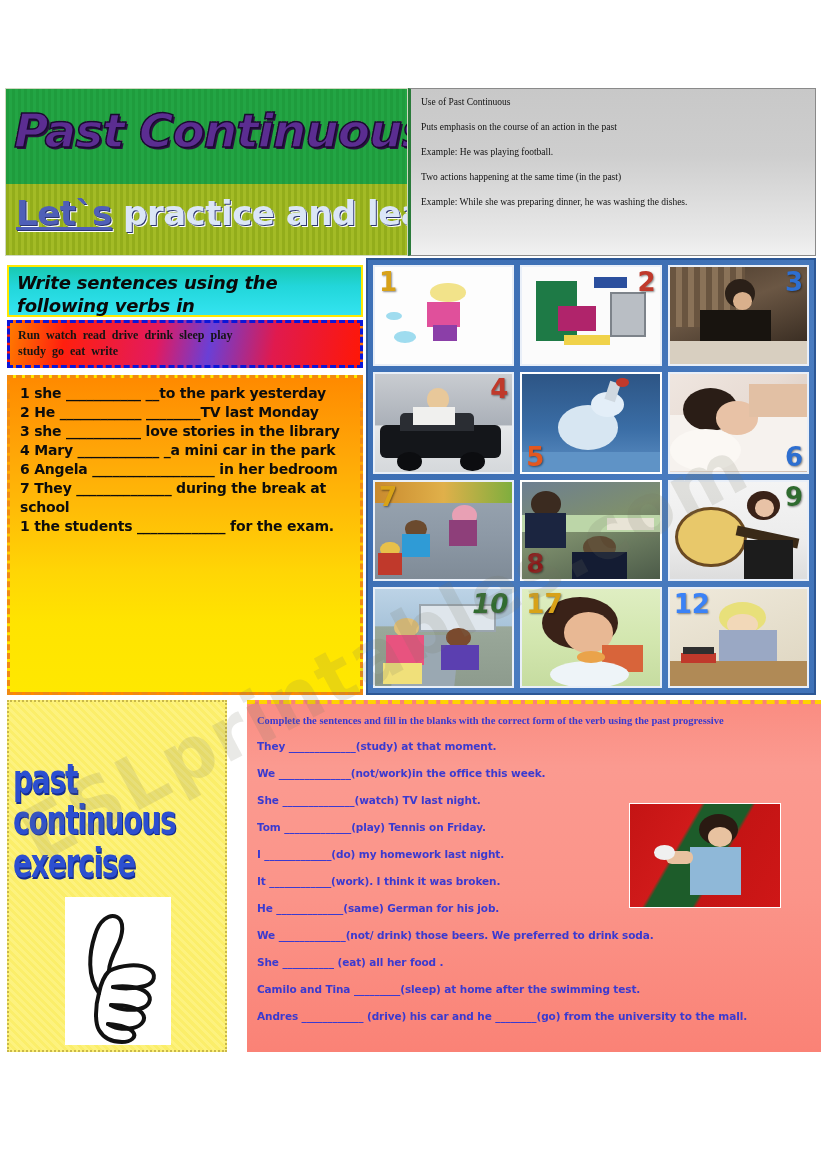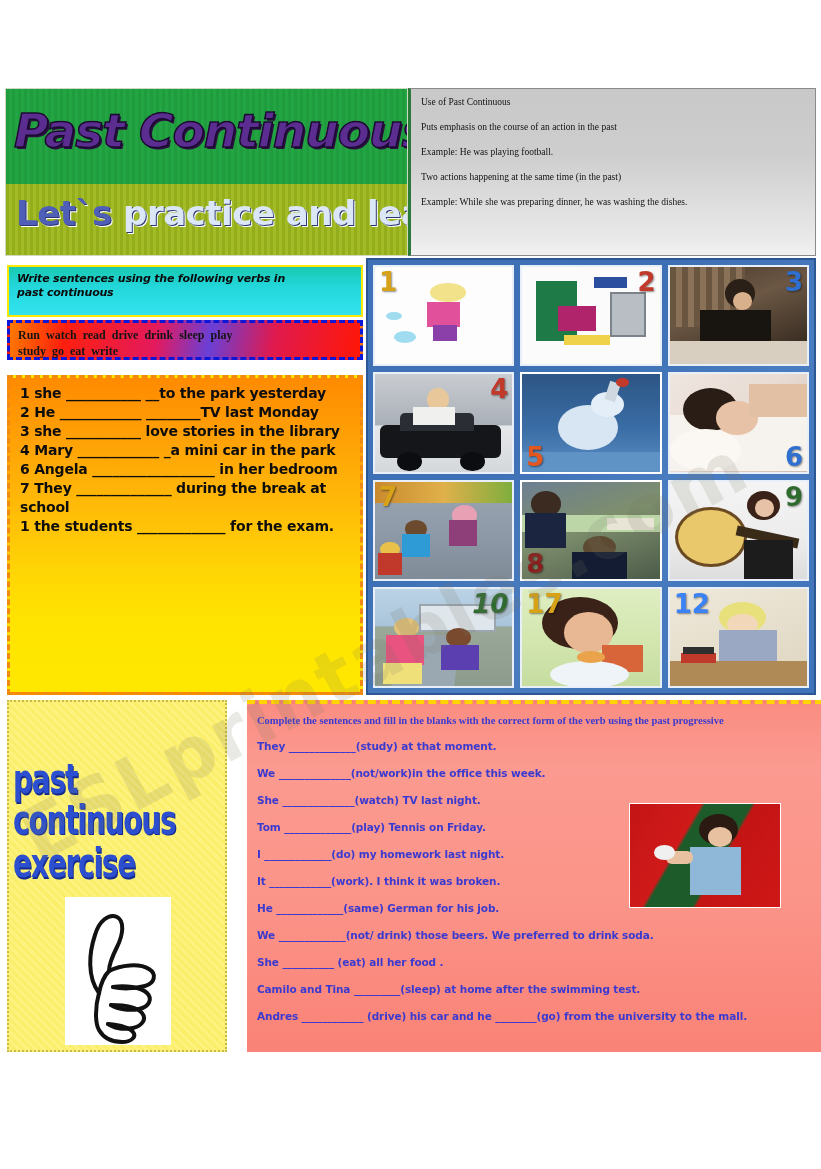--- a/index.html
+++ b/index.html
@@ -33,47 +33,47 @@
     -webkit-background-clip:text;background-clip:text;
     white-space:nowrap;
   }
   .banner-sub{
     position:absolute;left:10px;top:104px;width:392px;
     font-family:"DejaVu Sans", sans-serif;
     font-size:34px;font-weight:bold;letter-spacing:-0.5px;
     color:#5f6fc4;text-shadow:1px 1px 0 #2b3570, 2px 2px 0 #ffffff;
     white-space:nowrap;
   }
-  .banner-sub .lt{color:#4f5fb8;}
+  .banner-sub .lt{color:#4f5fb8;text-decoration:underline;}
   .banner-sub .wt{color:#dbe6f7;}
 
   .info-box{
     position:absolute;left:403px;top:0;width:408px;height:168px;
     background:linear-gradient(to bottom,#c8c8c8 0%,#cecece 40%,#e8e8e8 88%,#f2f2f2 100%);
     border:1px solid #8a8a8a;border-left:3px solid #2a7a3a;box-sizing:border-box;
     font-family:"Liberation Serif", serif;
     padding:8px 8px 0 10px;
   }
   .info-line{font-size:9.5px;color:#111;margin:0 0 14.5px 0;line-height:1.1;}
 
   
   .instr-box{
     position:absolute;left:7px;top:265px;width:356px;height:52px;
     background:linear-gradient(to bottom,#19c9b0 0%,#22d6da 40%,#33e4f0 100%);
     border:2px solid #ffe800;box-sizing:border-box;
     padding:5px 6px 0 8px;
   }
   .instr-text{
     font-family:"DejaVu Sans", sans-serif;
-    font-size:11px;font-weight:bold;font-style:italic;color:#0a0a0a;
+    font-size:18px;font-weight:bold;font-style:italic;color:#0a0a0a;
     line-height:1.25;letter-spacing:-0.2px;
   }
 
   .verbs-box{
-    position:absolute;left:7px;top:320px;width:356px;height:40px;
+    position:absolute;left:7px;top:320px;width:356px;height:48px;
     background:linear-gradient(100deg,#ff7a00 0%,#ff1f0e 16%,#e31a5e 42%,#6a3fd6 57%,#e01a4e 75%,#ff1707 100%);
     border:3px dashed #0b16d8;box-sizing:border-box;
     padding:4px 6px 0 8px;
   }
   .verbs-text{
     font-family:"Liberation Serif", serif;
     font-size:12px;font-weight:bold;color:#141414;line-height:1.35;
     word-spacing:3px;
   }
 

